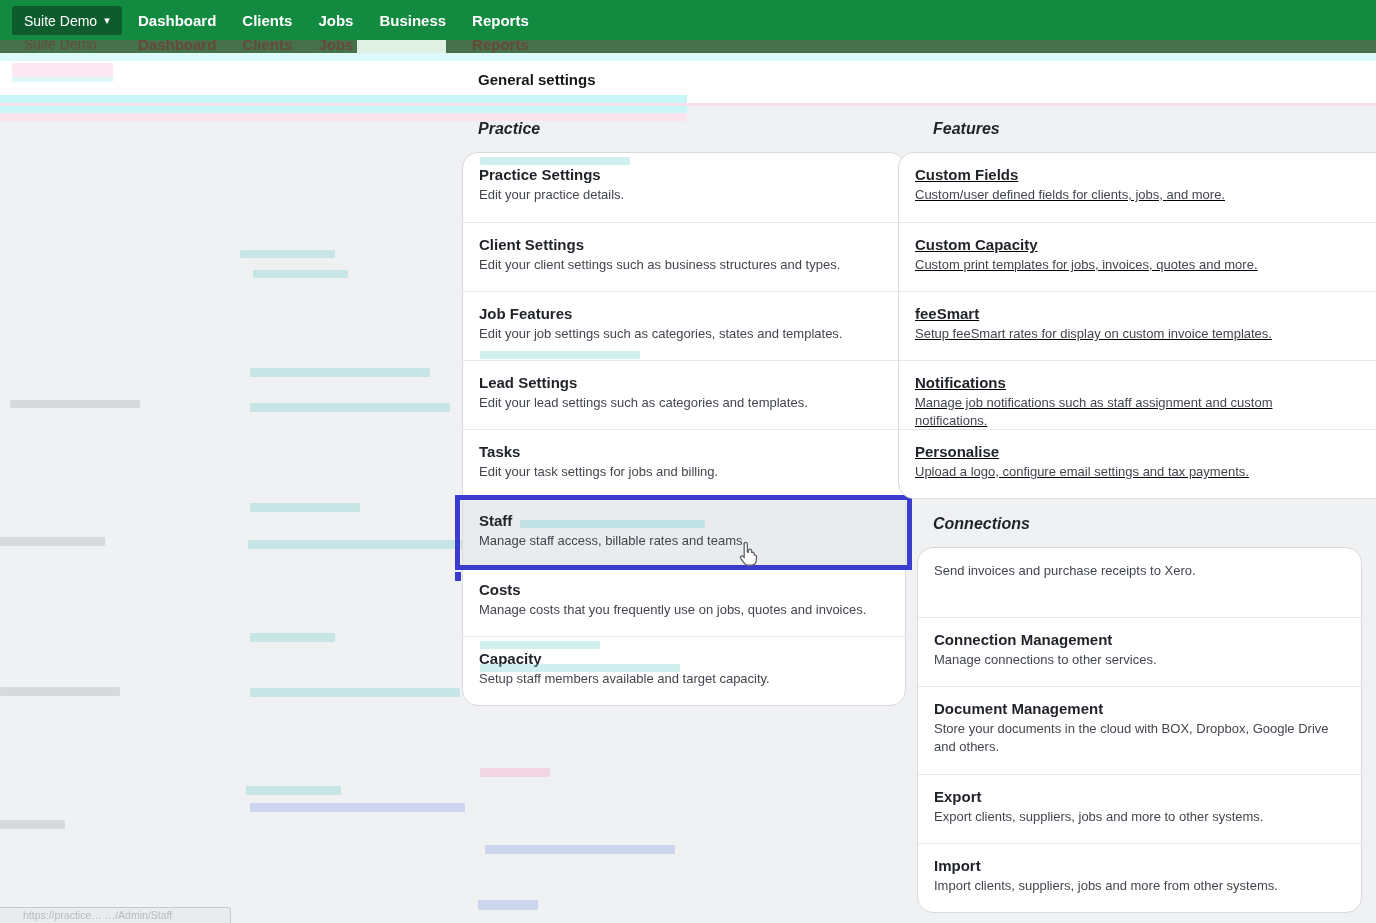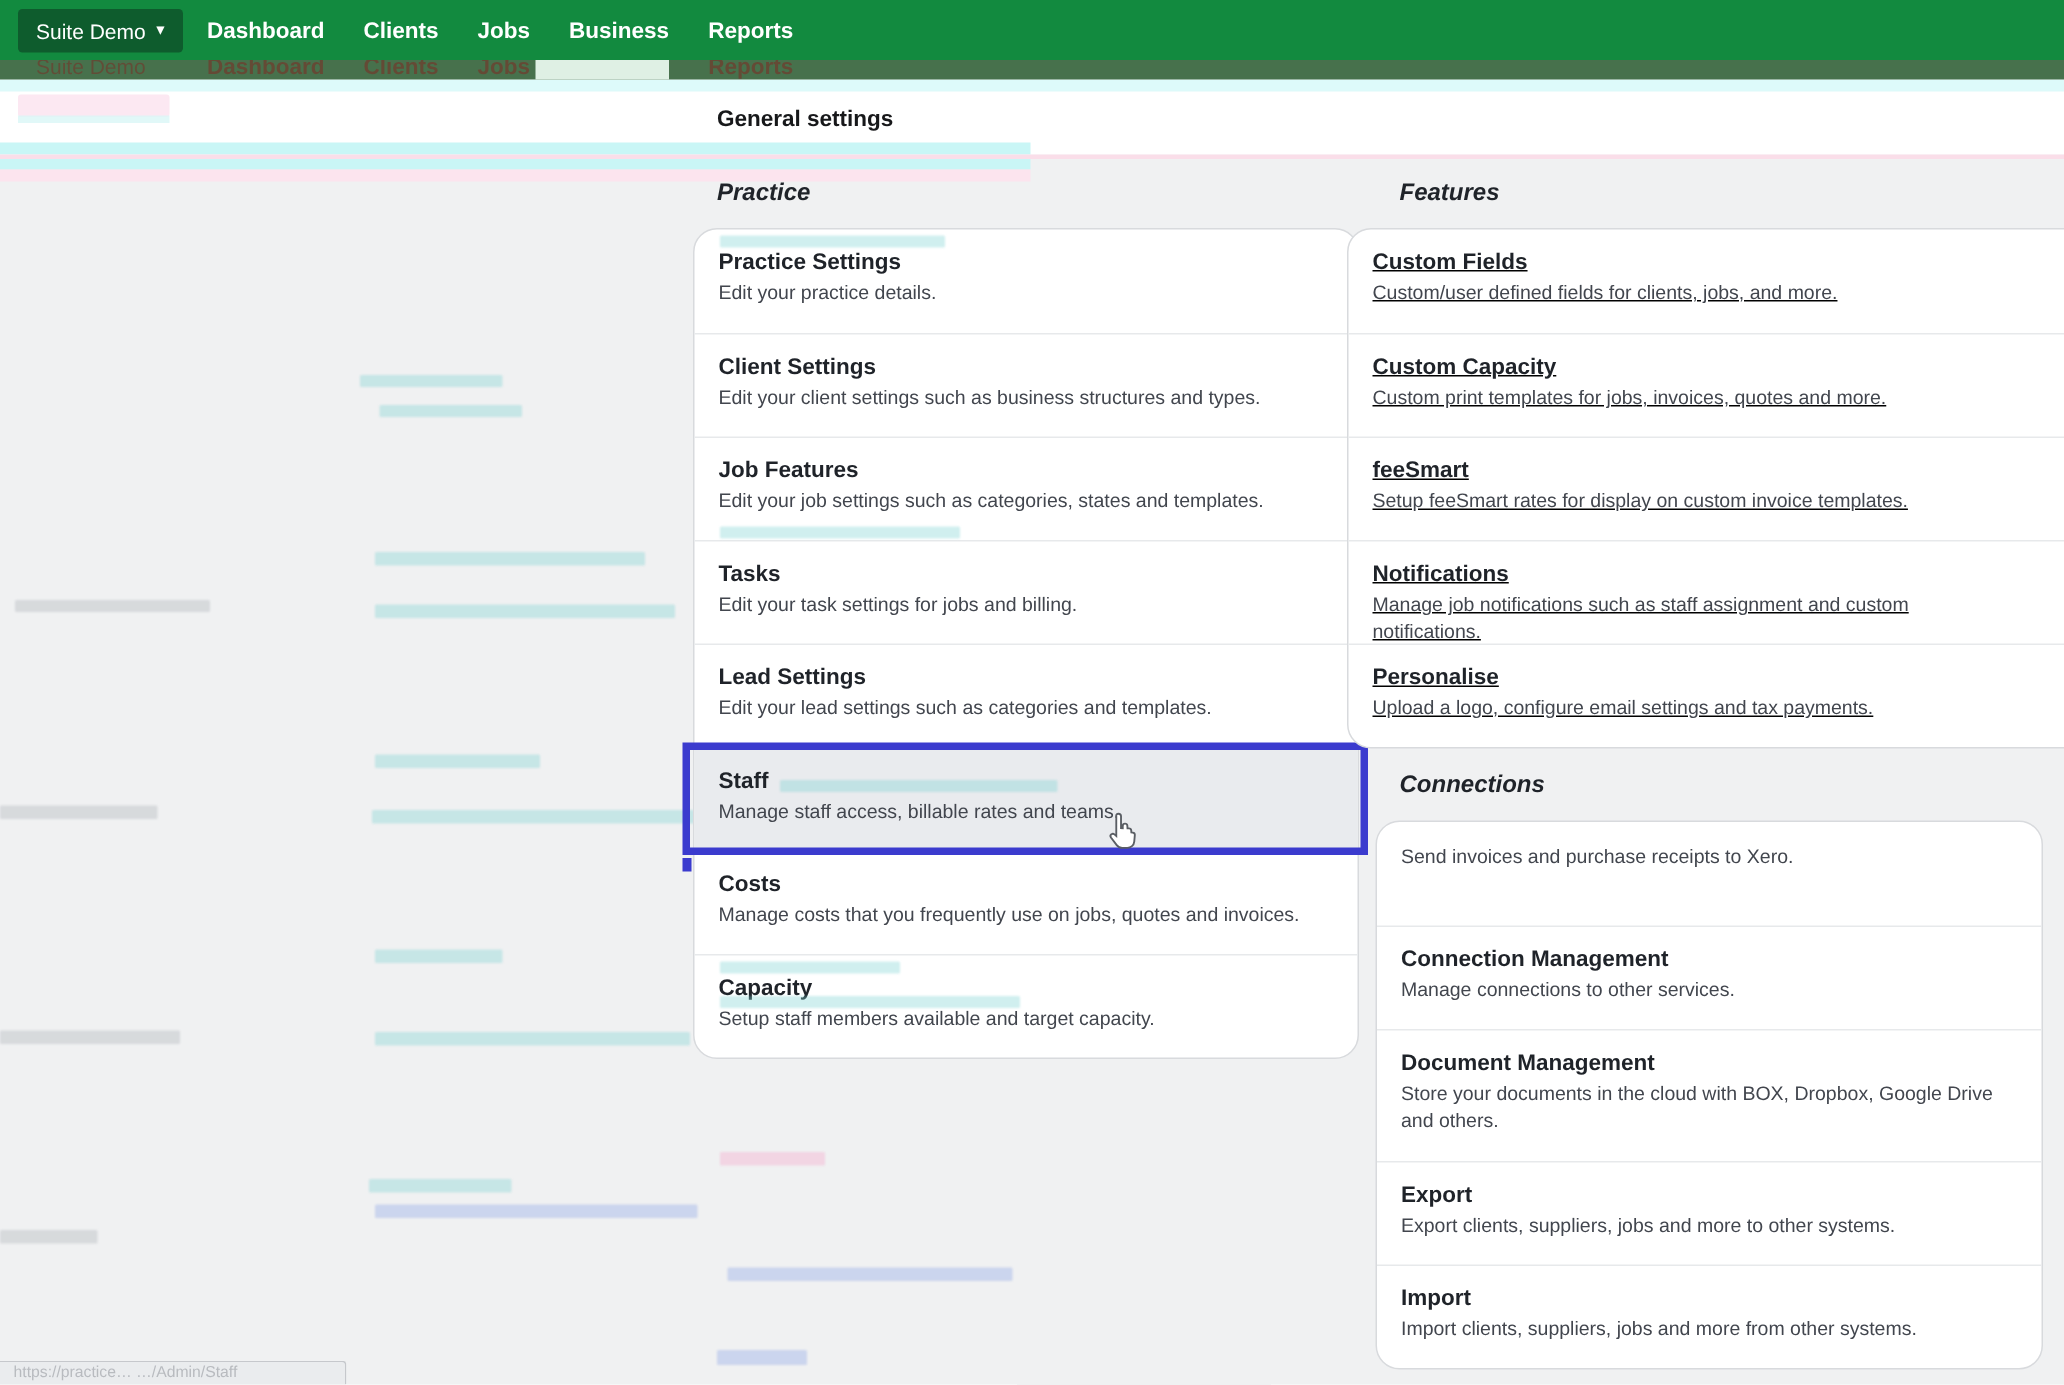--- a/index.html
+++ b/index.html
@@ -65,21 +65,21 @@
     content:"";position:absolute;left:-8px;bottom:-14px;width:6px;height:9px;
     background:#3b3bce;z-index:8;
   }
   
   .cursor{position:absolute;left:737px;top:540px;z-index:9;}
   
   .status-bar{
     position:absolute;left:0;top:907px;width:231px;height:16px;z-index:9;
     background:#e9ebee;border:1px solid #c1c4c8;border-left:none;border-bottom:none;
     border-top-right-radius:3px;box-sizing:border-box;
-    font-size:10.5px;color:#70747b;line-height:15px;padding:0 9px;
+    font-size:10.5px;color:#70747b;line-height:15px;padding:0 23px;
     opacity:.9;overflow:hidden;white-space:nowrap;
   }
   .status-bar span{opacity:.45;filter:blur(.4px);}
   
   .art{position:absolute;border-radius:1px;pointer-events:none;}
   .art.cyan{background:rgba(120,210,210,.35);filter:blur(.6px);}
   .art.gray{background:rgba(150,158,166,.28);filter:blur(.6px);}
   .art.blue{background:rgba(120,150,230,.30);filter:blur(.6px);}
   .art.pink{background:rgba(245,160,200,.35);filter:blur(.6px);}
 </style>
@@ -134,26 +134,26 @@
     </div>
     <div class="card-item">
       <div class="item-title">Client Settings</div>
       <div class="item-desc">Edit your client settings such as business structures and types.</div>
     </div>
     <div class="card-item">
       <div class="item-title">Job Features</div>
       <div class="item-desc">Edit your job settings such as categories, states and templates.</div>
     </div>
     <div class="card-item">
+      <div class="item-title">Lead Settings</div>
+      <div class="item-desc">Edit your lead settings such as categories and templates.</div>
+    </div>
+    <div class="card-item">
       <div class="item-title">Tasks</div>
       <div class="item-desc">Edit your task settings for jobs and billing.</div>
-    </div>
-    <div class="card-item">
-      <div class="item-title">Lead Settings</div>
-      <div class="item-desc">Edit your lead settings such as categories and templates.</div>
     </div>
     <div class="card-item highlighted">
       <div class="item-title">Staff</div>
       <div class="item-desc">Manage staff access, billable rates and teams.</div>
     </div>
     <div class="card-item">
       <div class="item-title">Costs</div>
       <div class="item-desc">Manage costs that you frequently use on jobs, quotes and invoices.</div>
     </div>
     <div class="card-item">

